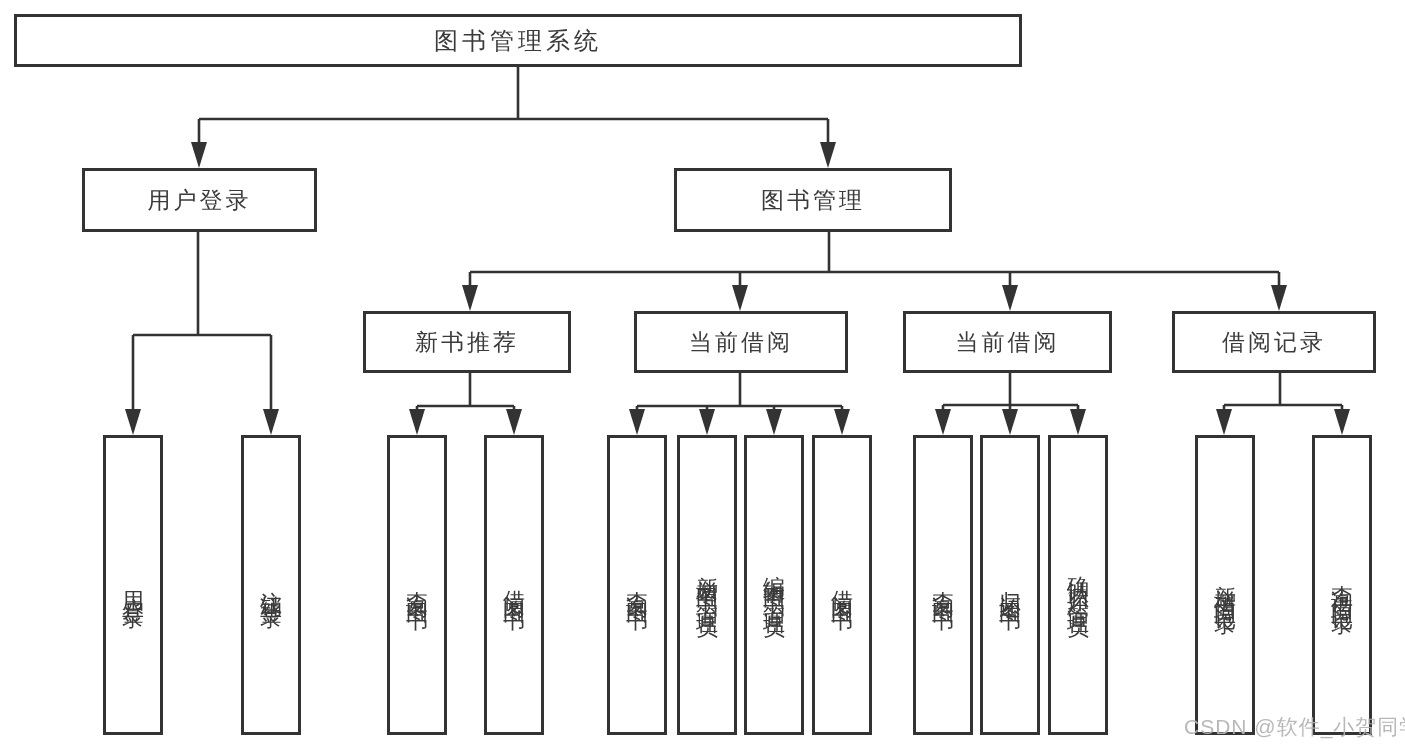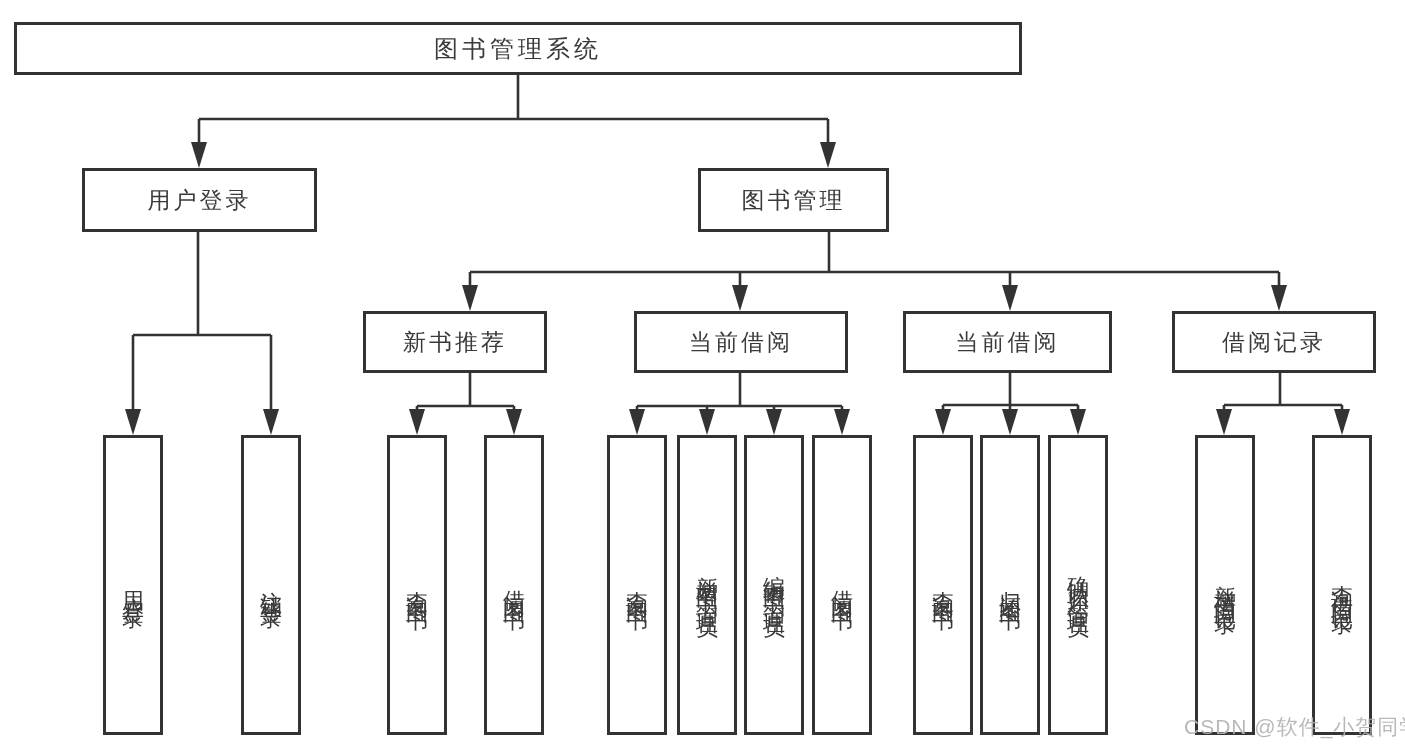--- a/index.html
+++ b/index.html
@@ -97,32 +97,32 @@
       <polygon points="1070,409 1086,409 1078,435"></polygon>
     </g>
 
     <g>
       <path d="M1280 373 V405 M1224 405 H1342 M1224 405 V412 M1342 405 V412"></path>
       <polygon points="1216,409 1232,409 1224,435"></polygon>
       <polygon points="1334,409 1350,409 1342,435"></polygon>
     </g>
   </svg>
 
-  <div class="box root" style="left:14px;top:22px;width:1008px;height:53px;">
+  <div class="box root" style="left:14px;top:14px;width:1008px;height:53px;">
     <span class="lbl">图书管理系统</span>
   </div>
 
   <div class="box h" style="left:82px;top:168px;width:235px;height:64px;">
     <span class="lbl">用户登录</span>
   </div>
-  <div class="box h" style="left:698px;top:168px;width:191px;height:64px;">
+  <div class="box h" style="left:674px;top:168px;width:278px;height:64px;">
     <span class="lbl">图书管理</span>
   </div>
 
-  <div class="box h" style="left:363px;top:311px;width:184px;height:62px;justify-content:center;">
+  <div class="box h" style="left:363px;top:311px;width:208px;height:62px;justify-content:center;">
     <span class="lbl">新书推荐</span>
   </div>
   <div class="box h" style="left:634px;top:311px;width:214px;height:62px;">
     <span class="lbl">当前借阅</span>
   </div>
   <div class="box h" style="left:903px;top:311px;width:209px;height:62px;">
     <span class="lbl">当前借阅</span>
   </div>
   <div class="box h" style="left:1172px;top:311px;width:204px;height:62px;">
     <span class="lbl">借阅记录</span>

